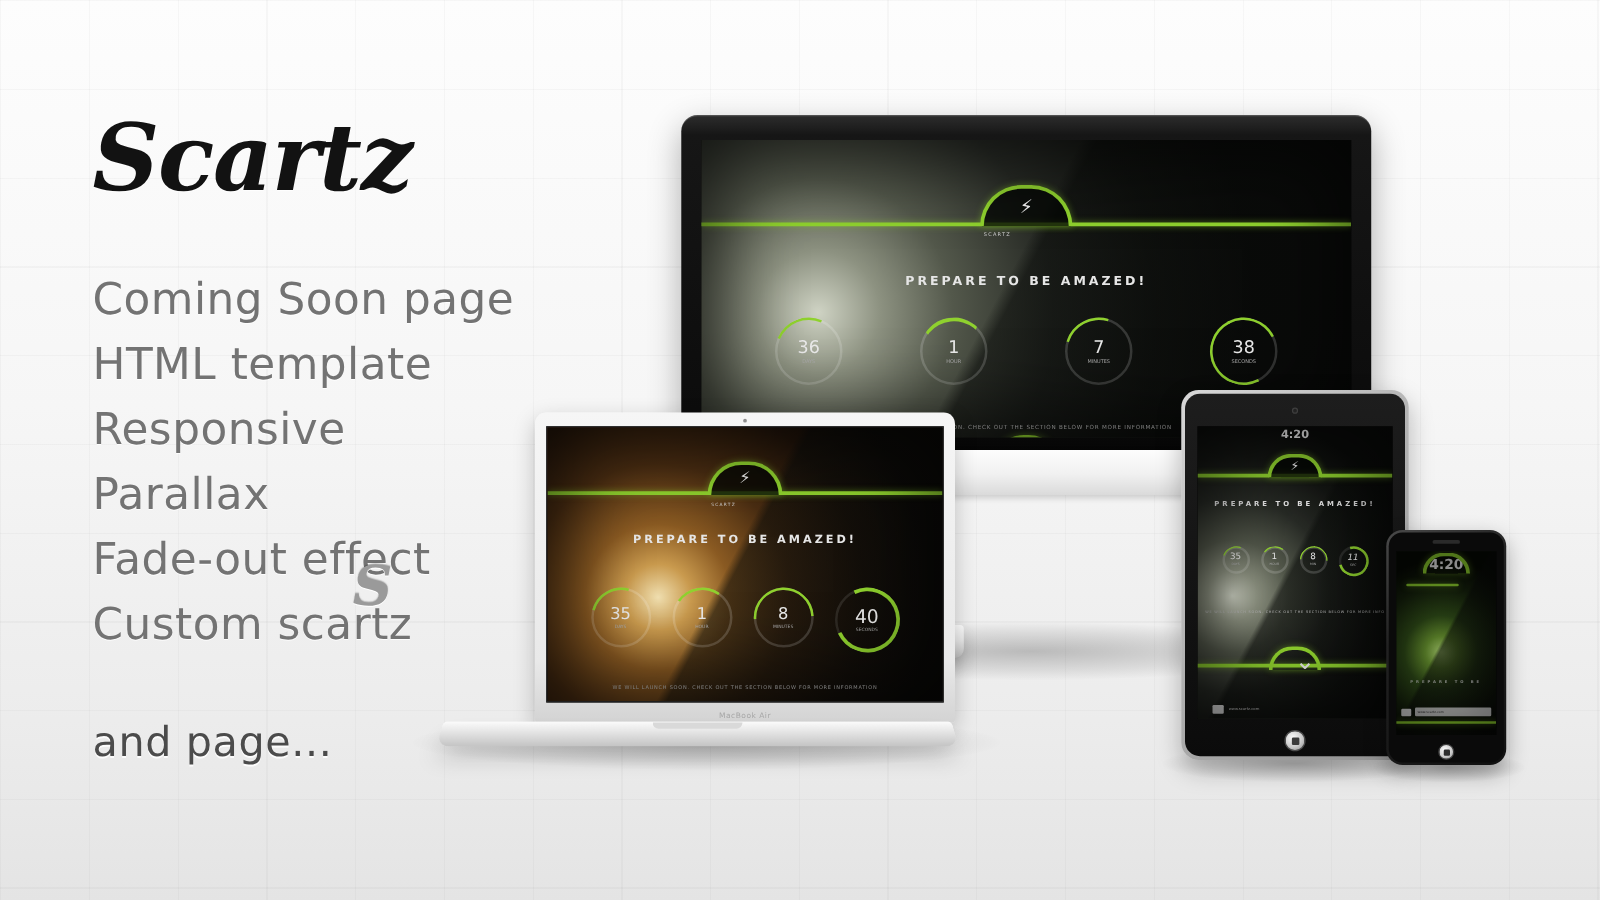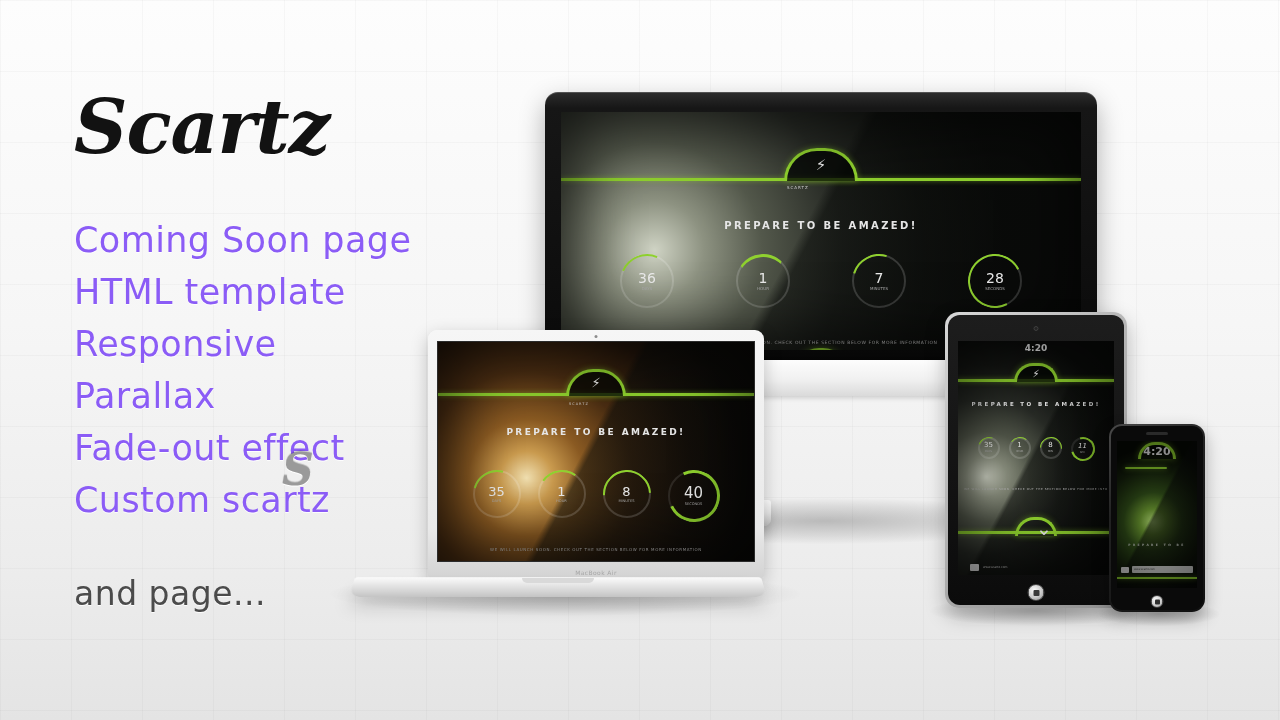--- a/index.html
+++ b/index.html
@@ -19,21 +19,21 @@
     font-family:"DejaVu Serif", serif;
     font-weight:bold; font-style:italic;
     font-size:74px; line-height:82px;
     color:#121212; letter-spacing:-1px;
     text-shadow:0 1px 1px rgba(255,255,255,0.9);
   }
   #feature-list { margin-top:46px; }
   .feature-item {
     font-family:"DejaVu Sans", sans-serif;
     font-size:35px; line-height:52px;
-    color:#8b5cf6; font-weight:400;
+    color:#737373; font-weight:400;
     letter-spacing:0.4px;
     text-shadow:0 1px 0 rgba(255,255,255,0.85);
   }
   #and-more {
     margin-top:48px;
     font-family:"DejaVu Sans", sans-serif;
     font-size:33px; color:#4b4b4b;
     letter-spacing:0.5px;
     text-shadow:0 1px 0 rgba(255,255,255,0.85);
   }
@@ -253,21 +253,21 @@
           </div>
           <div class="counter" style="width:54px;height:54px;">
             <div class="ring"></div>
             <div class="ring-fill" style="border-top-color:#8fd12e; transform:rotate(-28deg);"></div>
             <span class="c-num" style="font-size:14px;">7</span>
             <span class="c-lbl" style="font-size:4px;">MINUTES</span>
           </div>
           <div class="counter" style="width:54px;height:54px;">
             <div class="ring"></div>
             <div class="ring-fill" style="border-top-color:#8fd12e; border-left-color:#8fd12e; border-bottom-color:#8fd12e; transform:rotate(18deg);"></div>
-            <span class="c-num" style="font-size:14px;">28</span>
+            <span class="c-num" style="font-size:14px;">38</span>
             <span class="c-lbl" style="font-size:4px;">SECONDS</span>
           </div>
         </div>
 
         <div class="footnote" style="top:228px; font-size:4.5px;">WE WILL LAUNCH SOON. CHECK OUT THE SECTION BELOW FOR MORE INFORMATION</div>
 
         <div class="logo-arch" style="top:236px; width:56px; height:26px; border-radius:28px 28px 0 0; background:transparent;">
           <span class="chev" style="position:relative; font-size:26px; line-height:16px; top:-1px;">⌄</span>
         </div>
 

